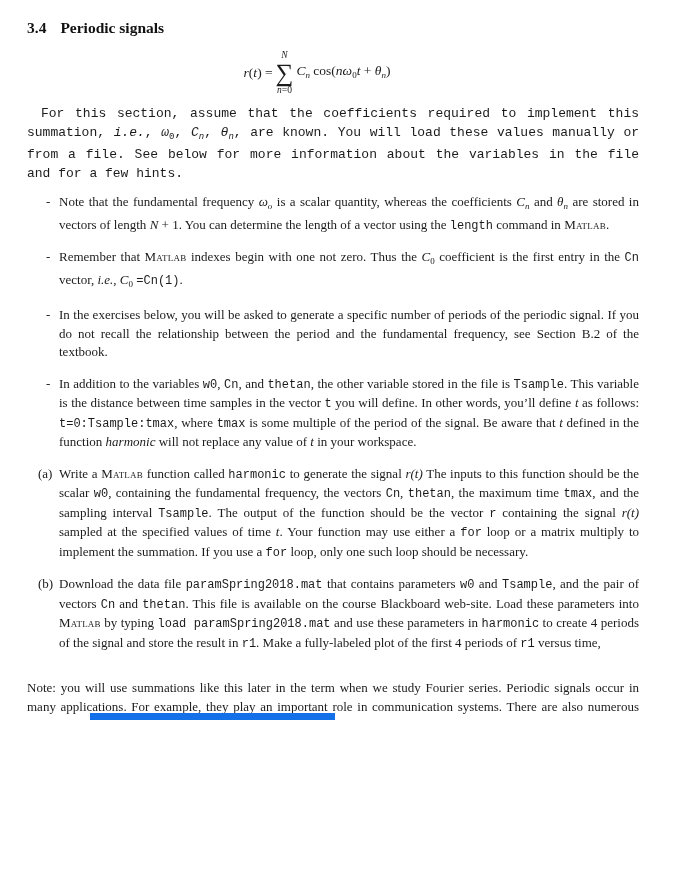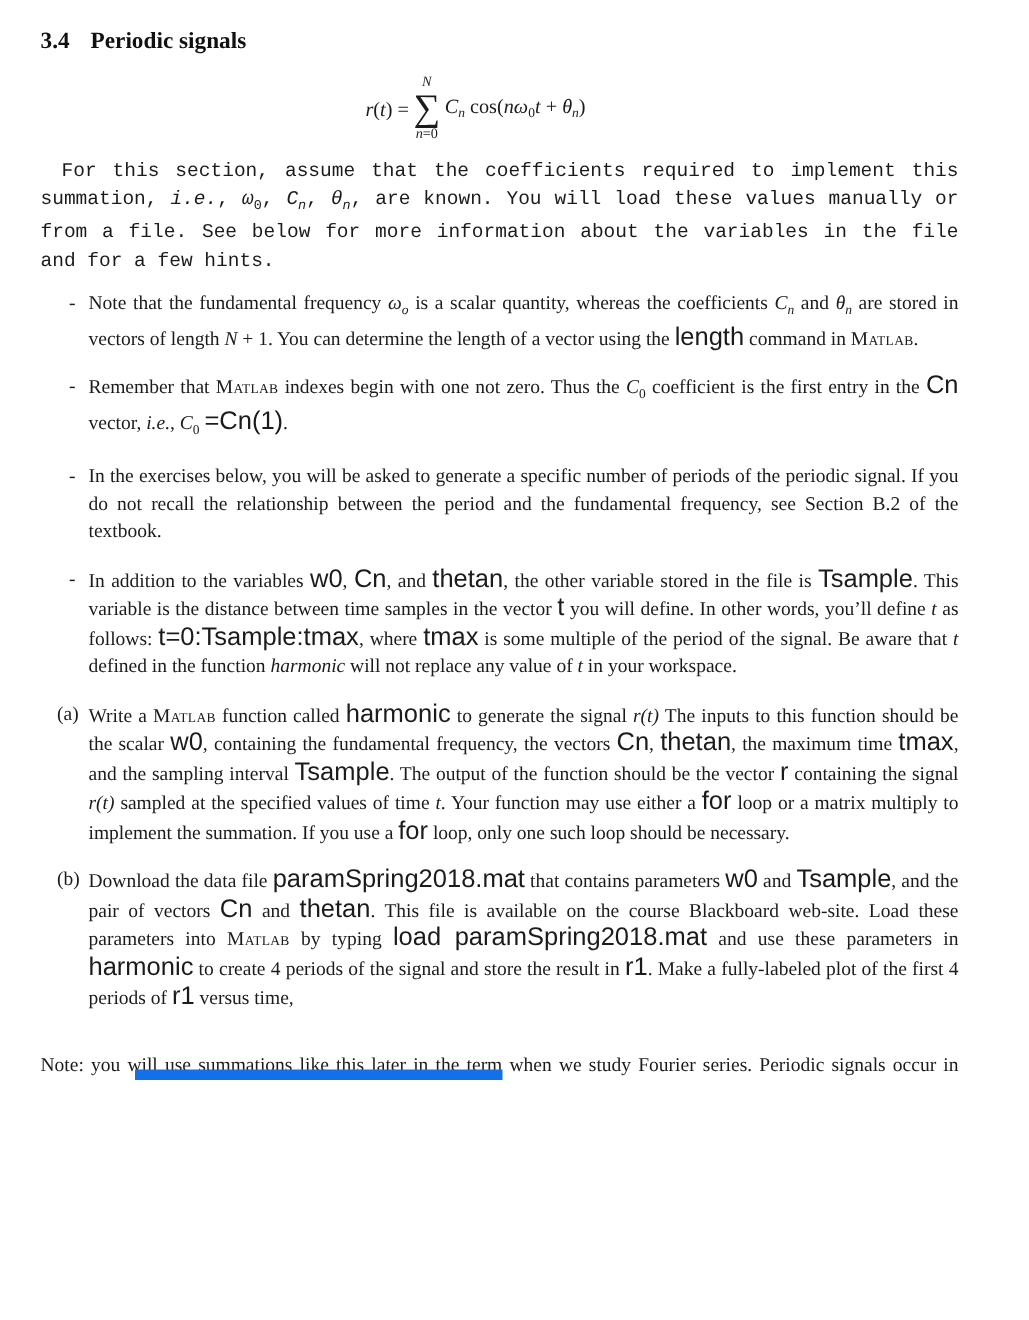--- a/index.html
+++ b/index.html
@@ -24,21 +24,21 @@
     color: #111;
   }
   .sec-num { margin-right: 14px; }
   p { margin: 0; }
   .justify { text-align: justify; }
   .indent { text-indent: 14px; font-family: Liberation Mono, monospace; }
 
   
   .st-i  { font-style: italic; }
   .st-m  { font-style: italic; }
-  .st-c  { font-family: Liberation Sans, sans-serif; font-size: 17px; }
+  .st-c  { font-family: Liberation Mono, monospace; font-size: 12px; }
   .st-sc { font-variant: small-caps; letter-spacing: 0.2px; }
   .st-sub  { font-size: 9px;  vertical-align: -3px; }
   .st-subi { font-size: 9px;  vertical-align: -3px; font-style: italic; }
 
   
   .formula {
     position: relative; left: -16px;
     display: flex; justify-content: center; align-items: center;
     margin: 12px 0 9px 0;
     font-size: 13.5px;

